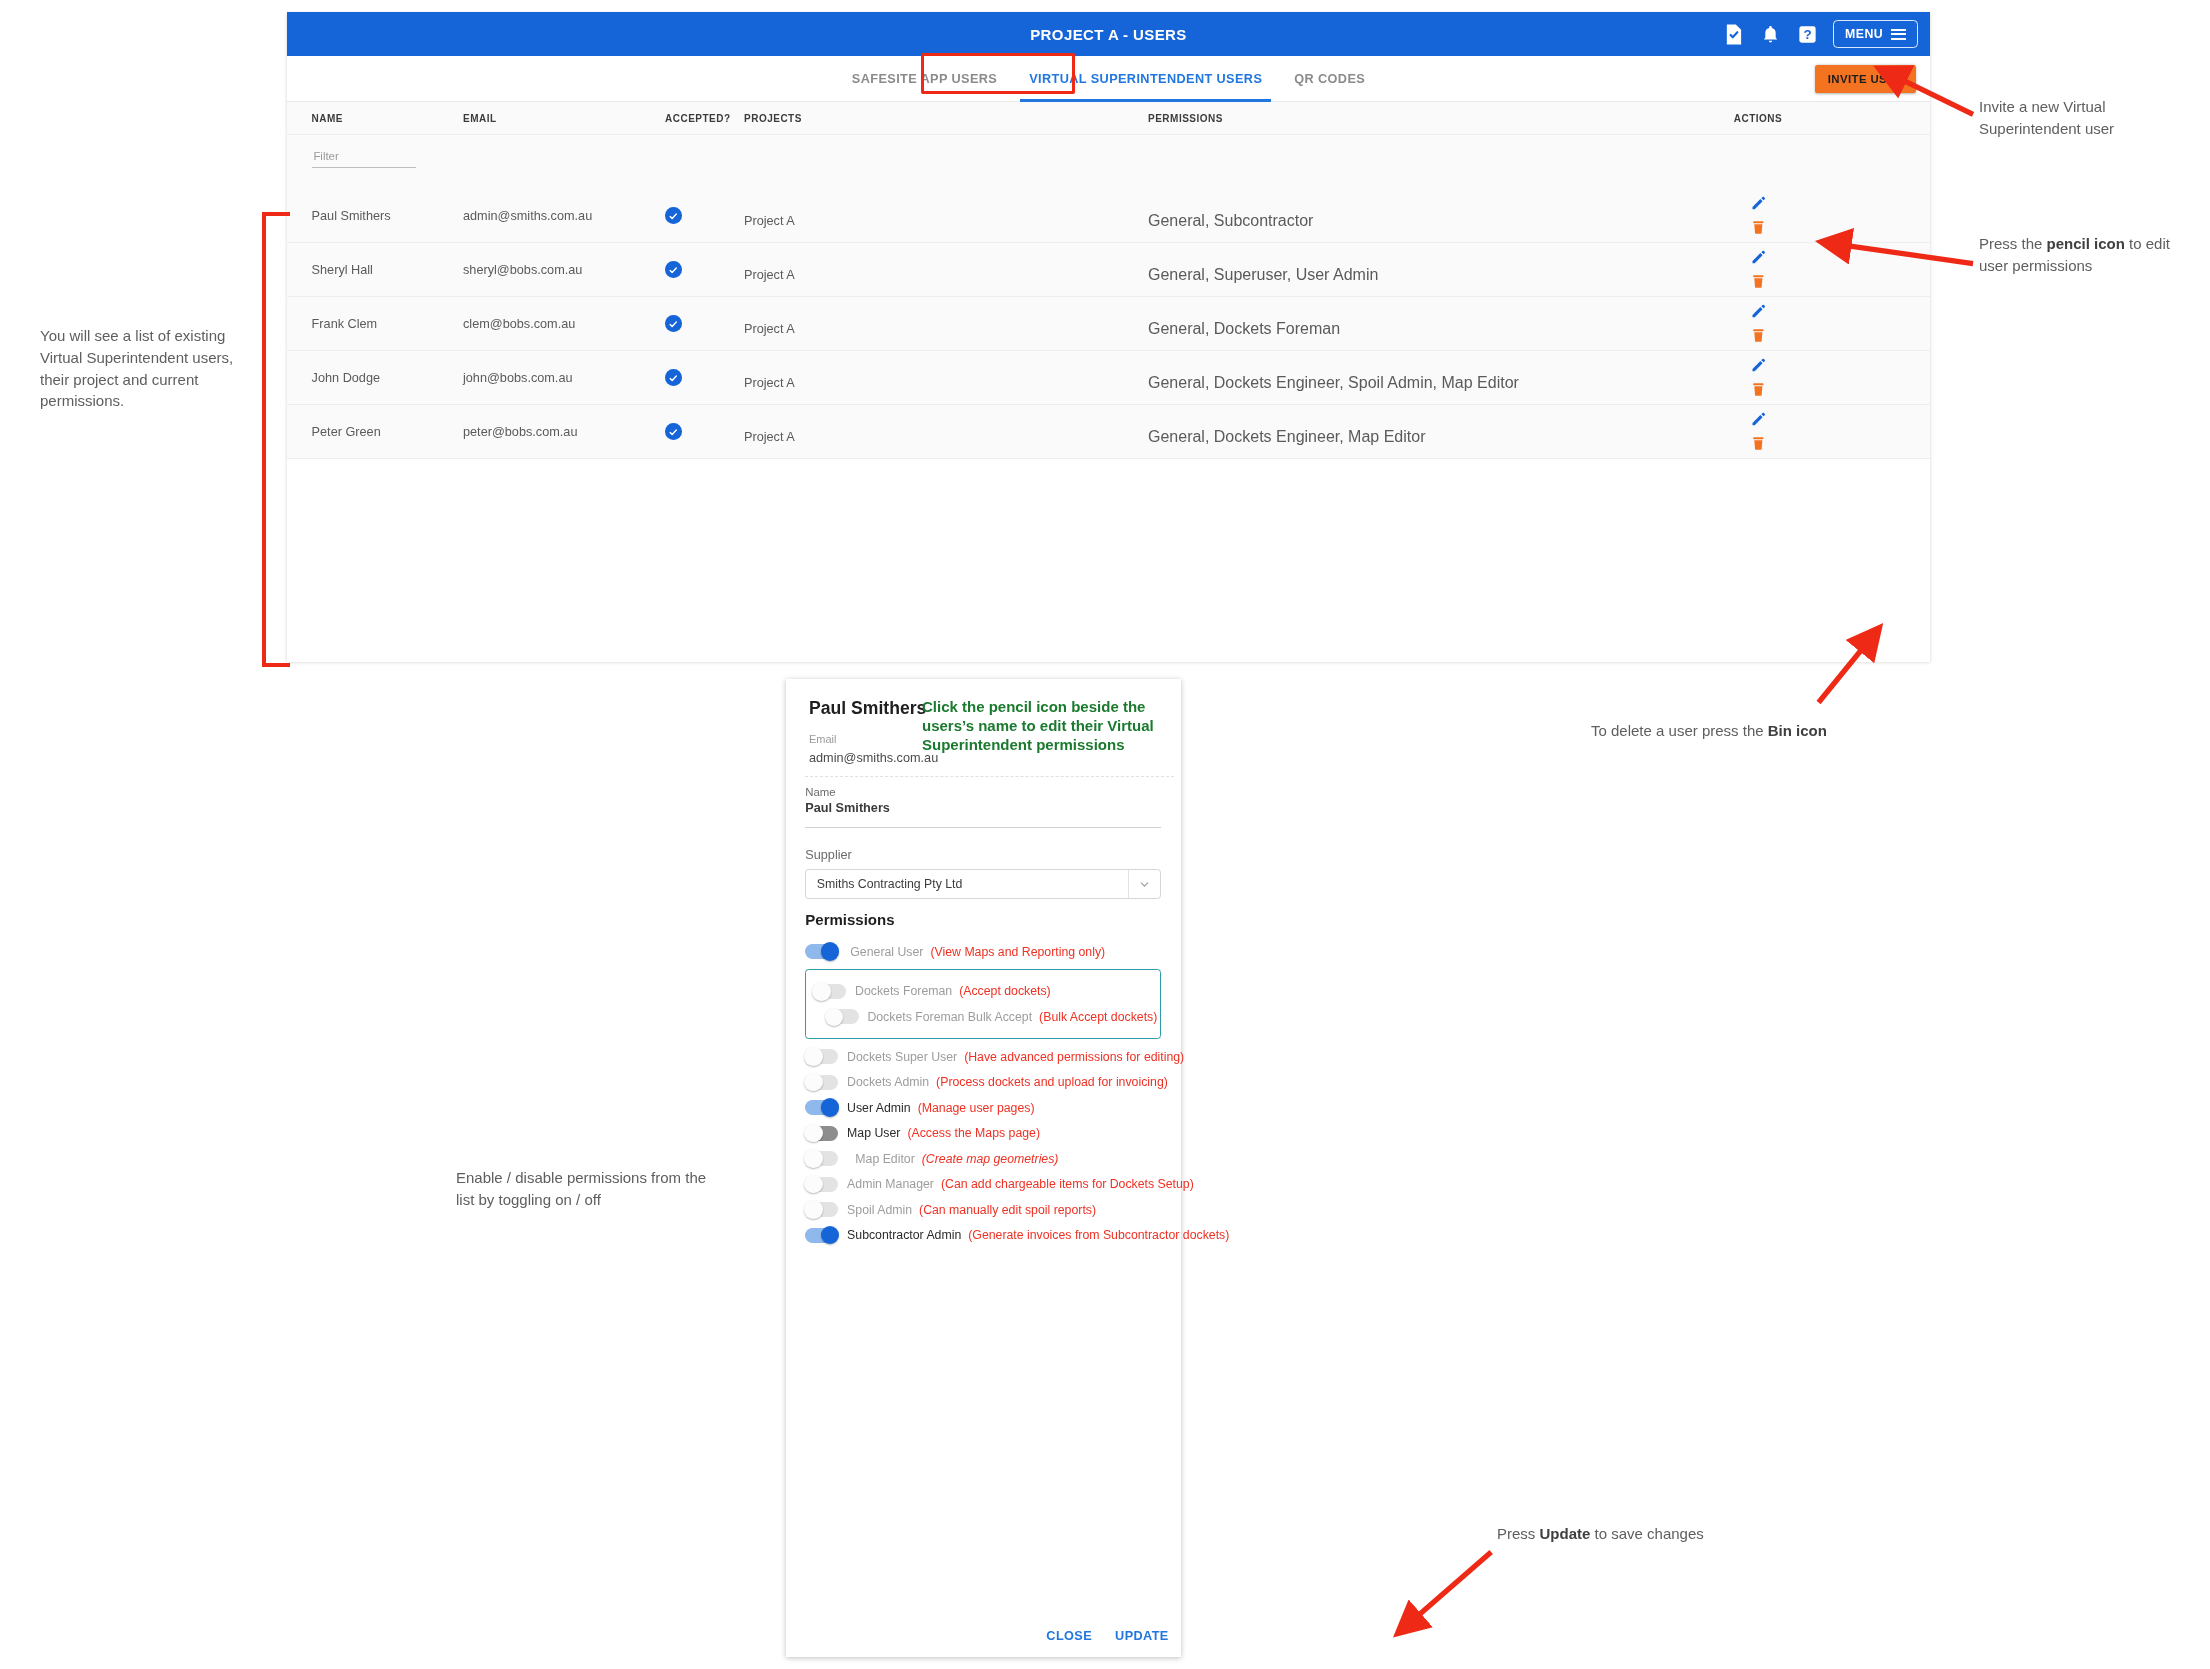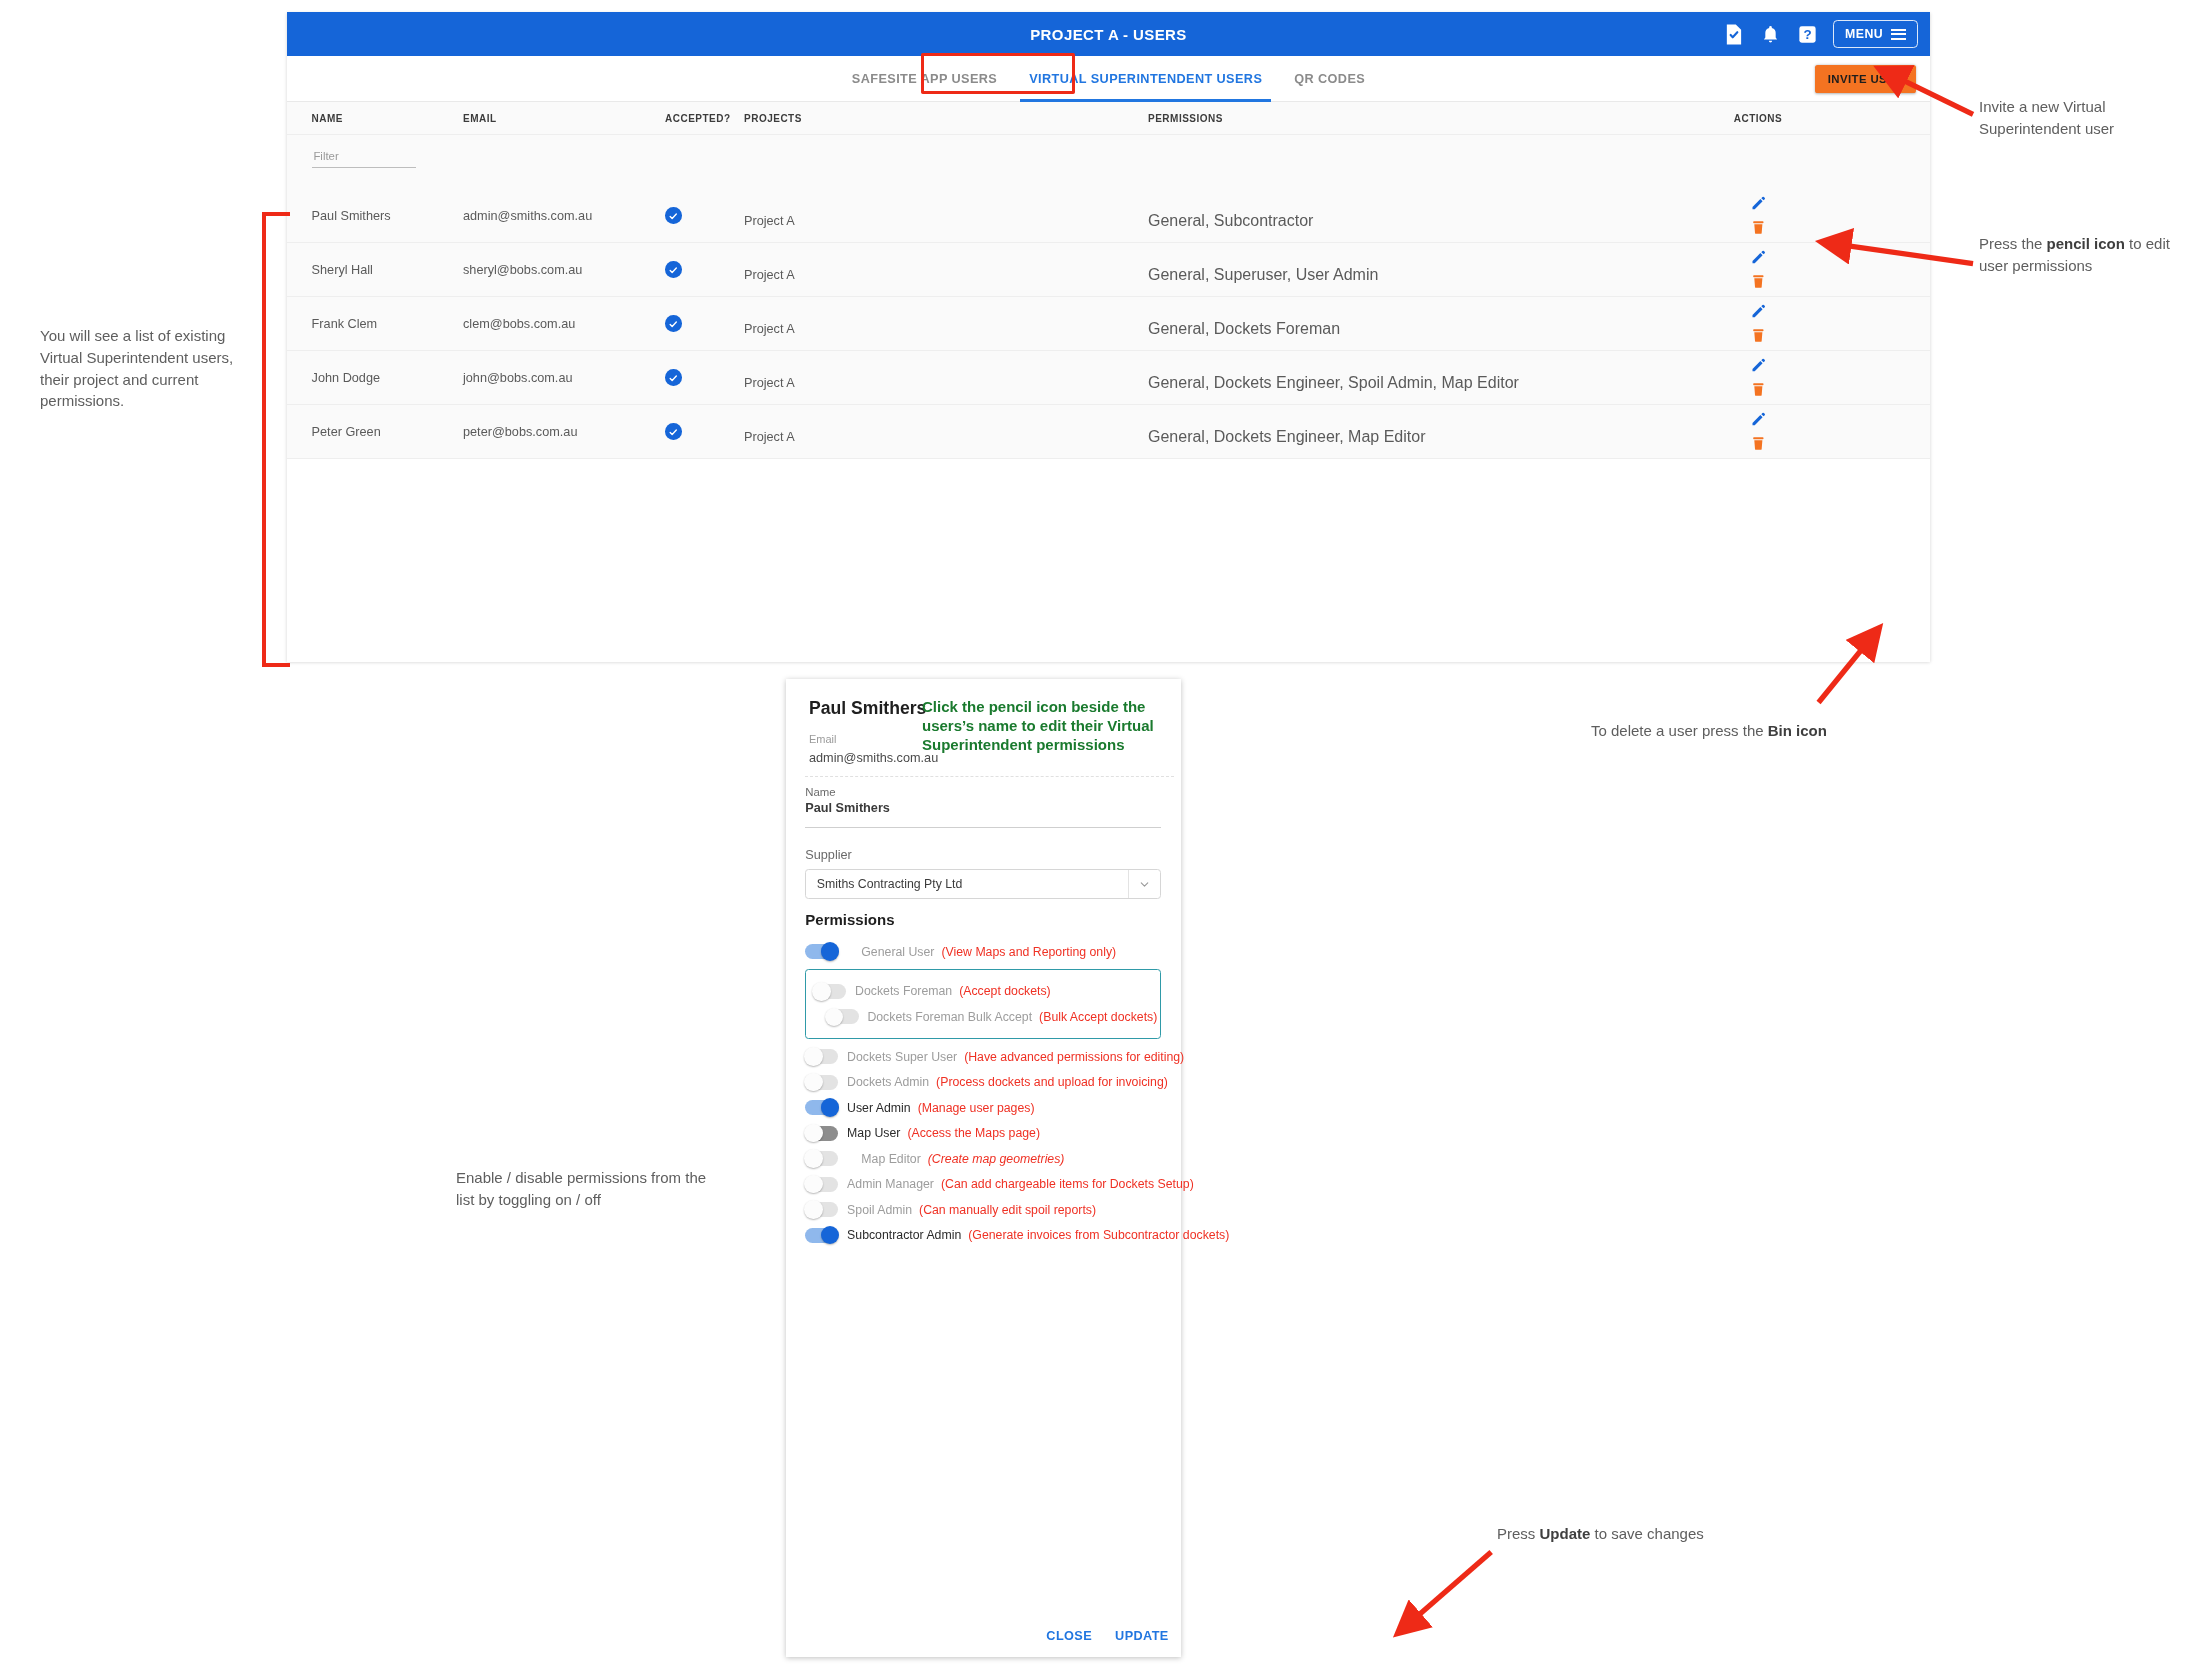--- a/index.html
+++ b/index.html
@@ -450,21 +450,21 @@
       </div>
     </div>
 
     <div id="permissions-title">Permissions</div>
 
     <div id="perm-list">
         <div class="perm-row">
           <span class="toggle on">
             <span class="knob"></span>
           </span>
-          <span class="perm-label dim" style="margin-left: 23px;">General User</span>
+          <span class="perm-label dim" style="margin-left: 12px;">General User</span>
           <span class="perm-desc" style="margin-left: 7px;">(View Maps and Reporting only)</span>
         </div>
         <div class="perm-group">
           <div class="perm-row">
             <span class="toggle off">
               <span class="knob"></span>
             </span>
             <span class="perm-label dim" style="margin-left: 8.8px;">Dockets Foreman</span>
             <span class="perm-desc" style="margin-left: 7px;">(Accept dockets)</span>
           </div>
@@ -501,21 +501,21 @@
           <span class="toggle off-dark">
             <span class="knob"></span>
           </span>
           <span class="perm-label on" style="margin-left: 8.8px;">Map User</span>
           <span class="perm-desc" style="margin-left: 7px;">(Access the Maps page)</span>
         </div>
         <div class="perm-row">
           <span class="toggle off">
             <span class="knob"></span>
           </span>
-          <span class="perm-label dim" style="margin-left: 23px;">Map Editor</span>
+          <span class="perm-label dim" style="margin-left: 17px;">Map Editor</span>
           <span class="perm-desc" style="margin-left: 7px; font-style: italic;">(Create map geometries)</span>
         </div>
         <div class="perm-row">
           <span class="toggle off">
             <span class="knob"></span>
           </span>
           <span class="perm-label dim" style="margin-left: 8.8px;">Admin Manager</span>
           <span class="perm-desc" style="margin-left: 7px;">(Can add chargeable items for Dockets Setup)</span>
         </div>
         <div class="perm-row">

